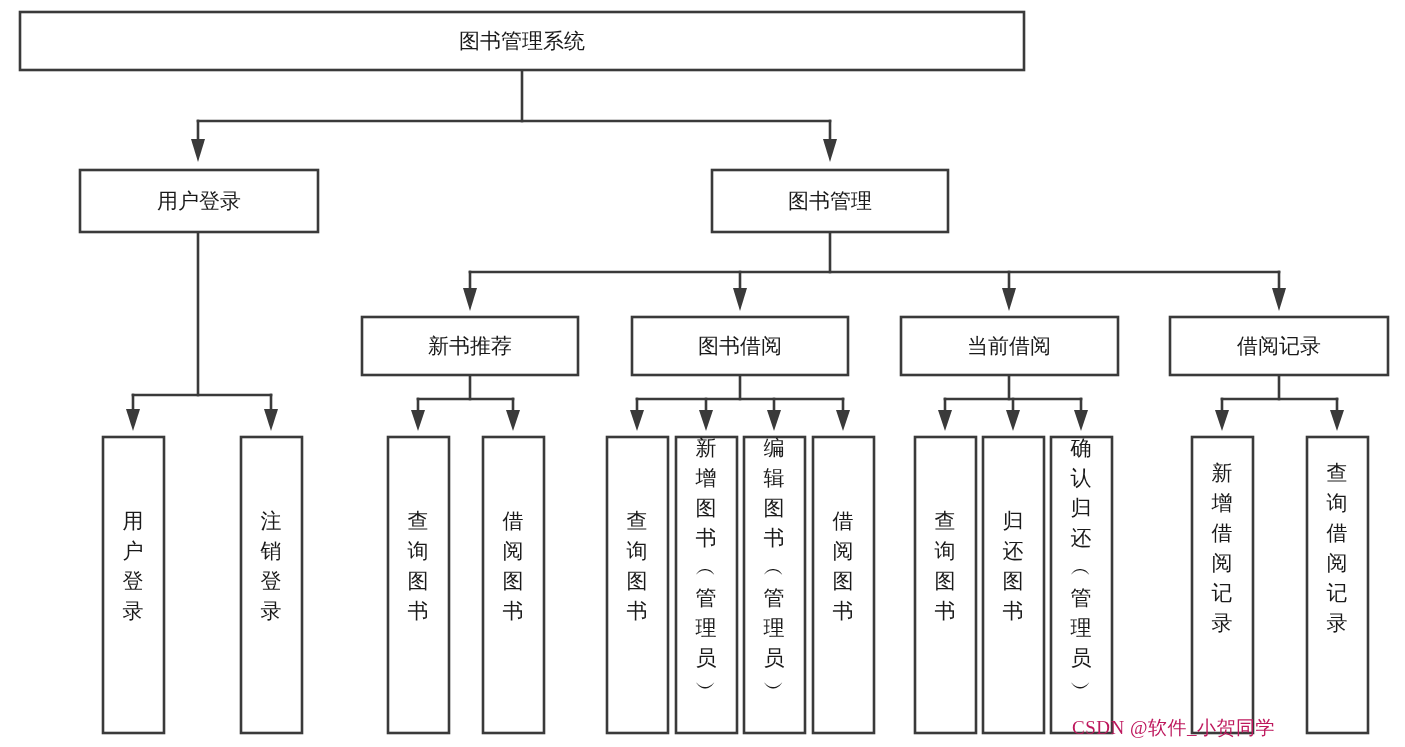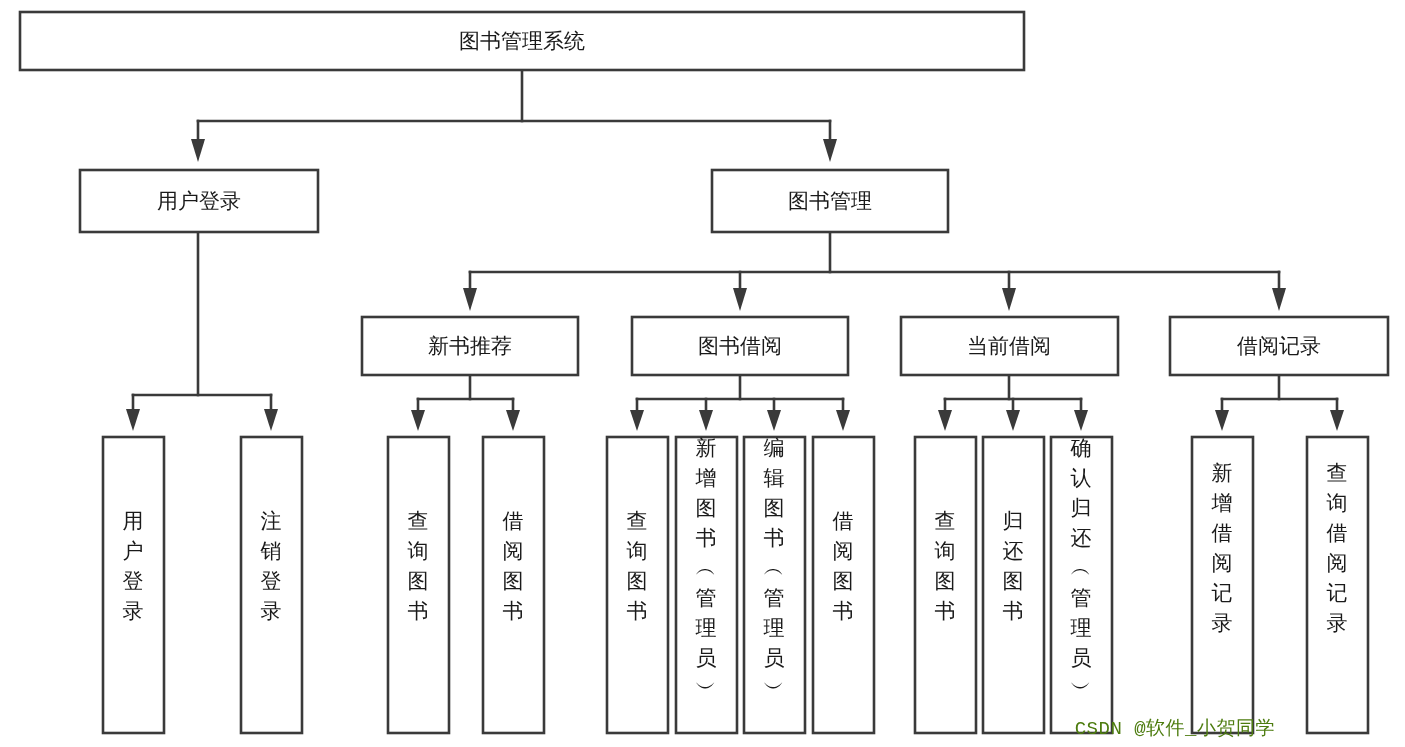--- a/index.html
+++ b/index.html
@@ -25,23 +25,23 @@
   .leaf-label{
     font-family:"Liberation Sans","DejaVu Sans",sans-serif;
     fill:#1a1a1a;
     font-size:21px;
     text-anchor:middle;
   }
   .watermark{
     position:absolute;
     right:8px;
     bottom:6px;
-    font-family:Liberation Mono, monospace;
+    font-family:Liberation Serif, serif;
     font-size:19px;
-    color:#4d7c0f;
+    color:#be185d;
     white-space:nowrap;
     letter-spacing:0.5px;
     pointer-events:none;
   }
 </style>
 </head>
 <body>
 
 <div id="diagram-root">
 

